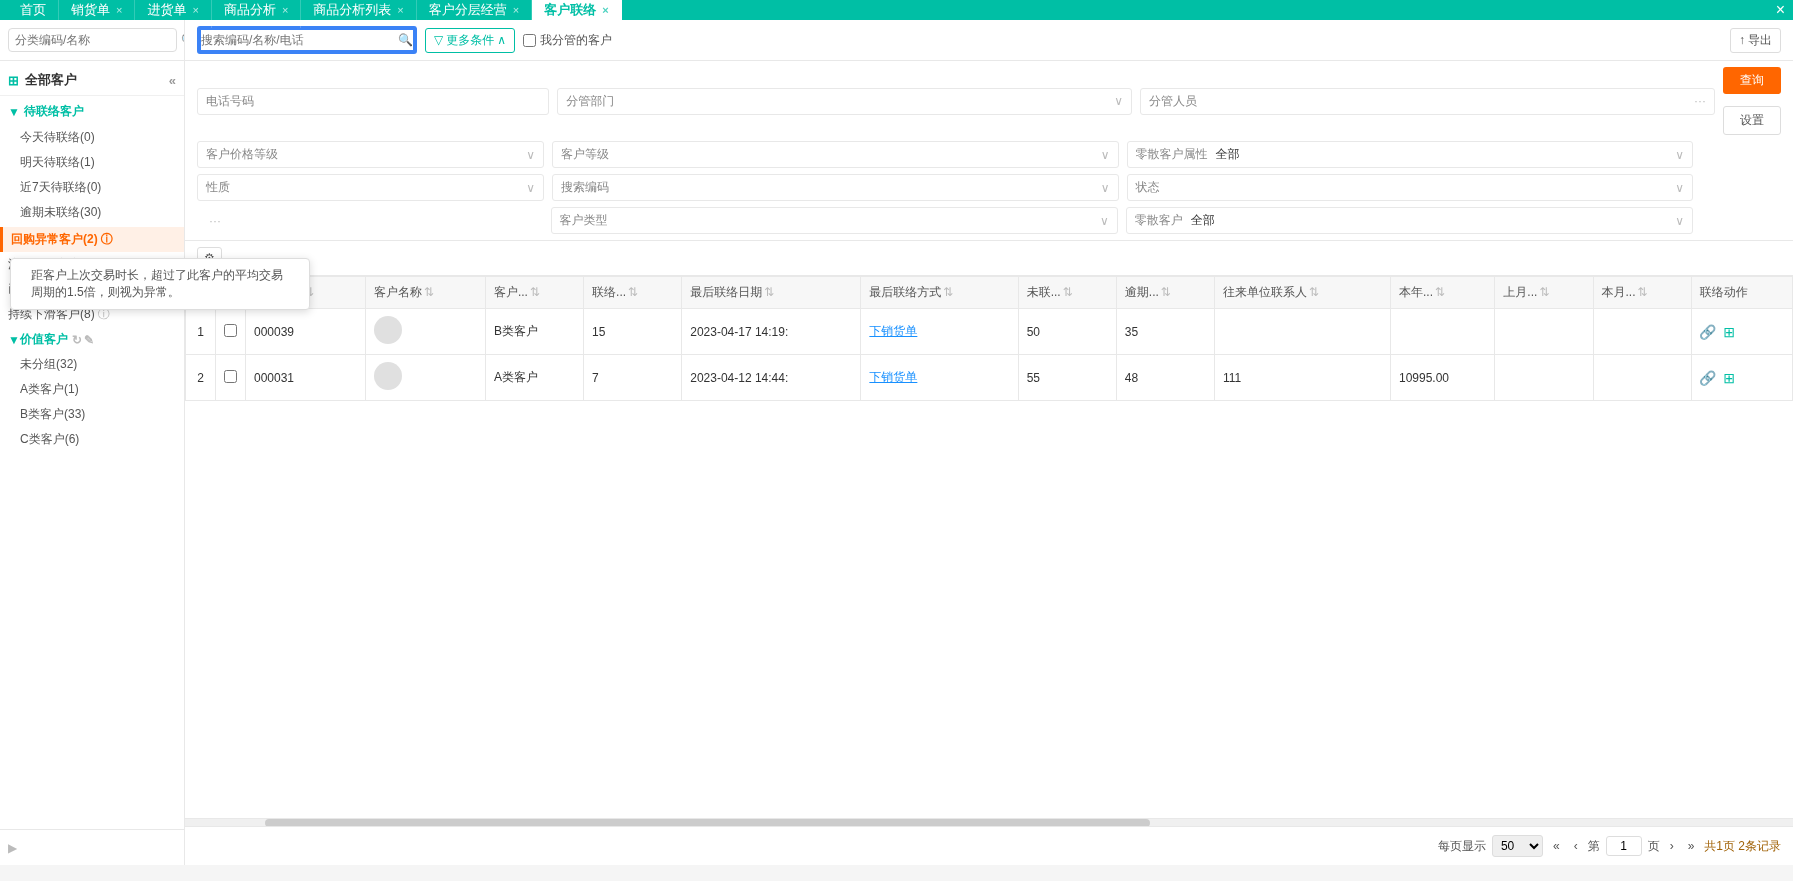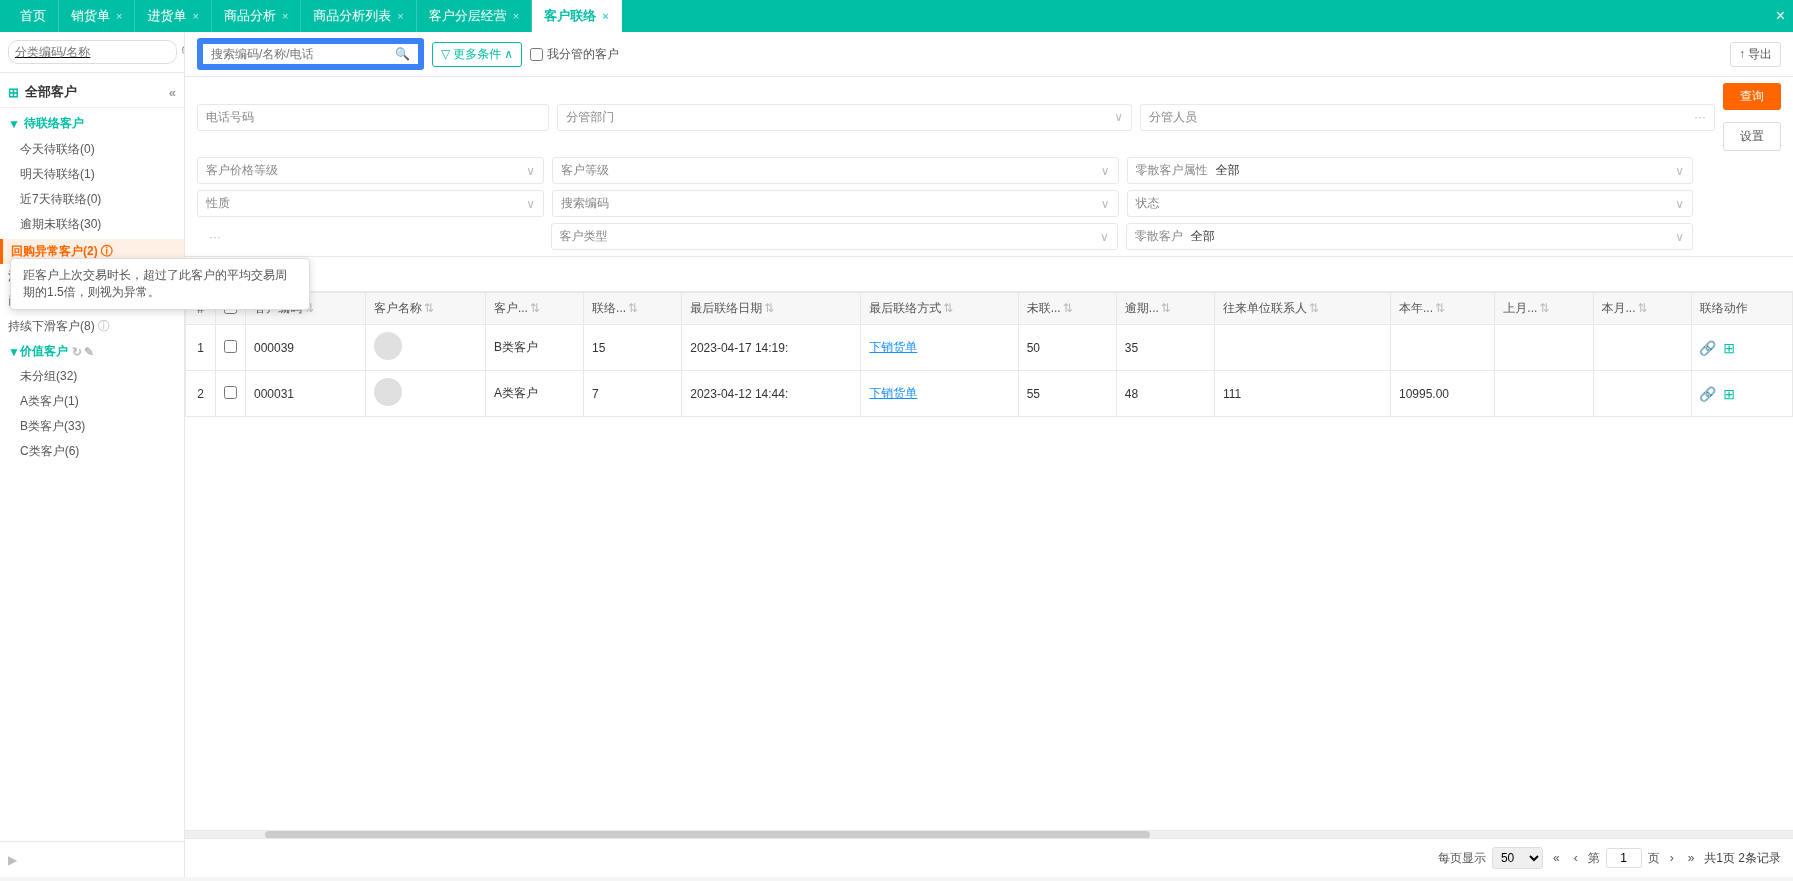--- a/index.html
+++ b/index.html
@@ -1,21 +1,21 @@
 <!DOCTYPE html>
 <html><head>
   <meta charset="utf-8">
   <style>
     * { box-sizing: border-box; margin: 0; padding: 0; }
     body { font-family: 'Microsoft YaHei', Arial, sans-serif; font-size: 12px; background: #f5f5f5; color: #333; overflow: hidden; }
 
     
     .top-nav {
       display: flex; align-items: center;
-      background: #00bfa5; height: 32px;
+      background: #00bfa5; height: 20px;
       padding: 0 8px; position: relative;
     }
     .nav-item {
       color: #fff; padding: 0 12px; height: 36px; display: flex; align-items: center;
       cursor: pointer; font-size: 13px; white-space: nowrap;
       border-right: 1px solid rgba(255,255,255,0.2);
     }
     .nav-item:first-child { border-left: none; }
     .nav-item.active { background: #fff; color: #00bfa5; font-weight: bold; }
     .nav-item .close-x { margin-left: 6px; font-size: 11px; opacity: 0.7; }
@@ -30,22 +30,22 @@
     
     .sidebar {
       width: 185px; min-width: 185px; background: #fff;
       border-right: 1px solid #e8e8e8; display: flex; flex-direction: column;
       overflow: hidden;
     }
     .sidebar-search {
       padding: 8px; border-bottom: 1px solid #e8e8e8; display: flex; align-items: center;
     }
     .sidebar-search input {
-      flex: 1; border: 1px solid #ddd; border-radius: 10px; padding: 4px 6px;
-      font-size: 12px; outline: none; text-decoration: underline;
+      flex: 1; border: 1px solid #ddd; border-radius: 4px; padding: 4px 6px;
+      font-size: 12px; outline: none;
     }
     .sidebar-search .search-icon { margin-left: 4px; color: #999; cursor: pointer; }
     .sidebar-tree { flex: 1; overflow-y: auto; padding: 4px 0; }
     .tree-root {
       display: flex; align-items: center; padding: 6px 8px;
       font-weight: bold; font-size: 13px; color: #333;
       border-bottom: 1px solid #f0f0f0;
     }
     .tree-root .grid-icon { margin-right: 6px; color: #00bfa5; }
     .tree-collapse { margin-left: auto; cursor: pointer; color: #999; }
@@ -58,35 +58,35 @@
     .tree-item {
       padding: 4px 8px 4px 20px; cursor: pointer; color: #555; font-size: 12px;
       white-space: nowrap; overflow: hidden; text-overflow: ellipsis;
     }
     .tree-item.active { background: #fff0e6; color: #ff6600; font-weight: bold; border-left: 3px solid #ff6600; }
 
     
     .tooltip-overlay {
       position: absolute; left: 0; top: 222px; z-index: 100;
       background: #fff; border: 1px solid #ddd; border-radius: 4px;
-      padding: 8px 12px; font-size: 12px; color: #555;
+      padding: 8px 20px; font-size: 12px; color: #555;
       max-width: 300px; box-shadow: 0 2px 8px rgba(0,0,0,0.15);
     }
 
     
     .content { flex: 1; display: flex; flex-direction: column; overflow: hidden; }
 
     
     .filter-bar {
       background: #fff; border-bottom: 1px solid #e8e8e8;
       padding: 6px 12px; display: flex; align-items: center; gap: 8px;
     }
     .filter-search {
-      display: flex; align-items: center; border: 6px solid #3b82f6;
-      border-radius: 3px; padding: 3px 8px; background: #fff; min-width: 220px;
+      display: flex; align-items: center; border: 4px solid #3b82f6;
+      border-radius: 3px; padding: 3px 0; background: #fff; min-width: 220px;
     }
     .filter-search input {
       border: none; outline: none; font-size: 12px; flex: 1;
     }
     .filter-search .s-icon { color: #bbb; margin-left: 4px; }
     .filter-more {
       display: flex; align-items: center; color: #00bfa5; cursor: pointer;
       border: 1px solid #00bfa5; border-radius: 3px; padding: 3px 8px; gap: 3px;
     }
     .my-customer-check { display: flex; align-items: center; gap: 4px; color: #555; cursor: pointer; }
@@ -154,21 +154,21 @@
       padding: 8px 12px; display: flex; align-items: center;
       justify-content: flex-end; gap: 6px; font-size: 12px;
     }
     .page-info { color: #555; }
     .page-select {
       border: 1px solid #ddd; border-radius: 3px; padding: 2px 4px;
       font-size: 12px;
     }
     .page-nav { color: #555; cursor: pointer; padding: 2px 4px; }
     .page-input { border: 1px solid #ddd; border-radius: 3px; padding: 2px 6px; width: 36px; text-align: center; font-size: 12px; }
-    .page-total { color: #404040; }
+    .page-total { color: #a16207; }
 
     
     .h-scrollbar {
       height: 8px; background: #f0f0f0;
       display: flex; align-items: center; border-top: 1px solid #e8e8e8;
     }
     .h-scrollbar-thumb {
       height: 8px; background: #ccc; border-radius: 4px; width: 55%; margin-left: 5%;
     }
 

